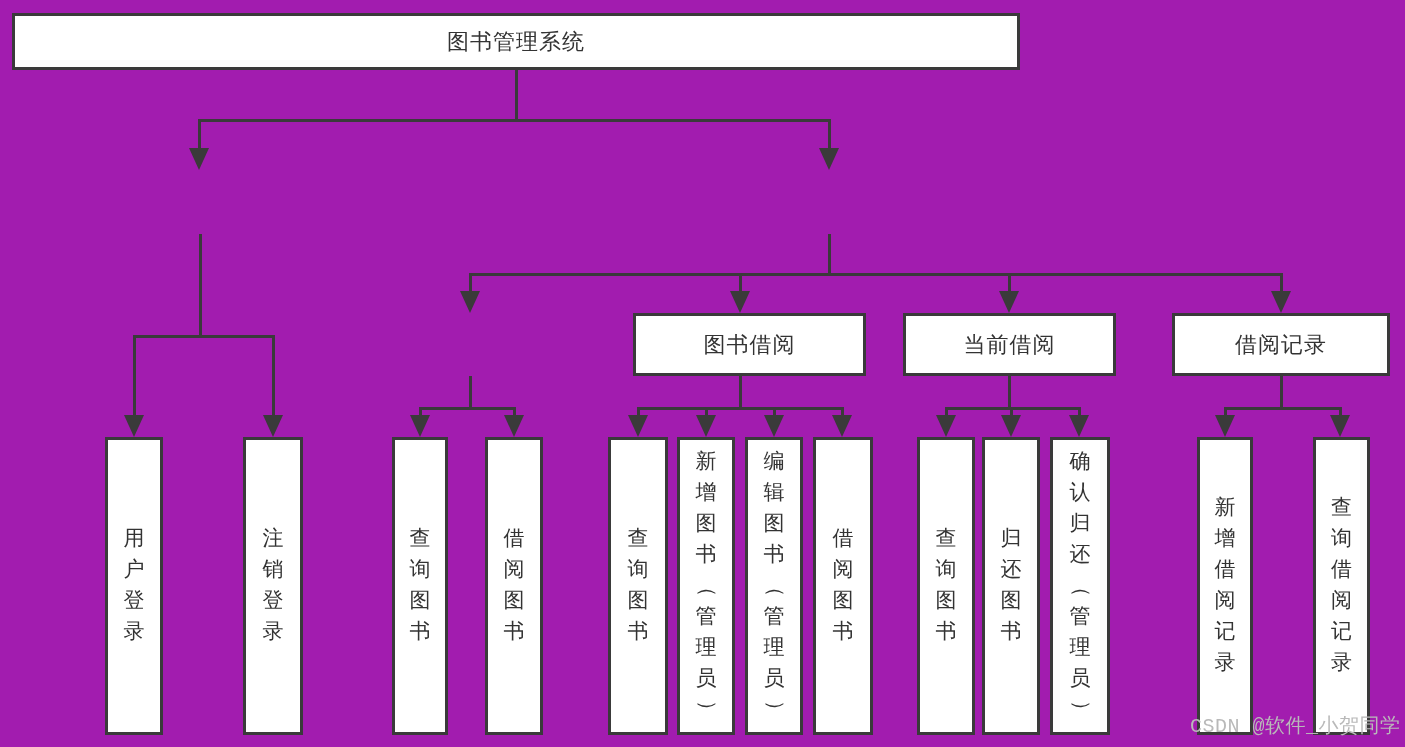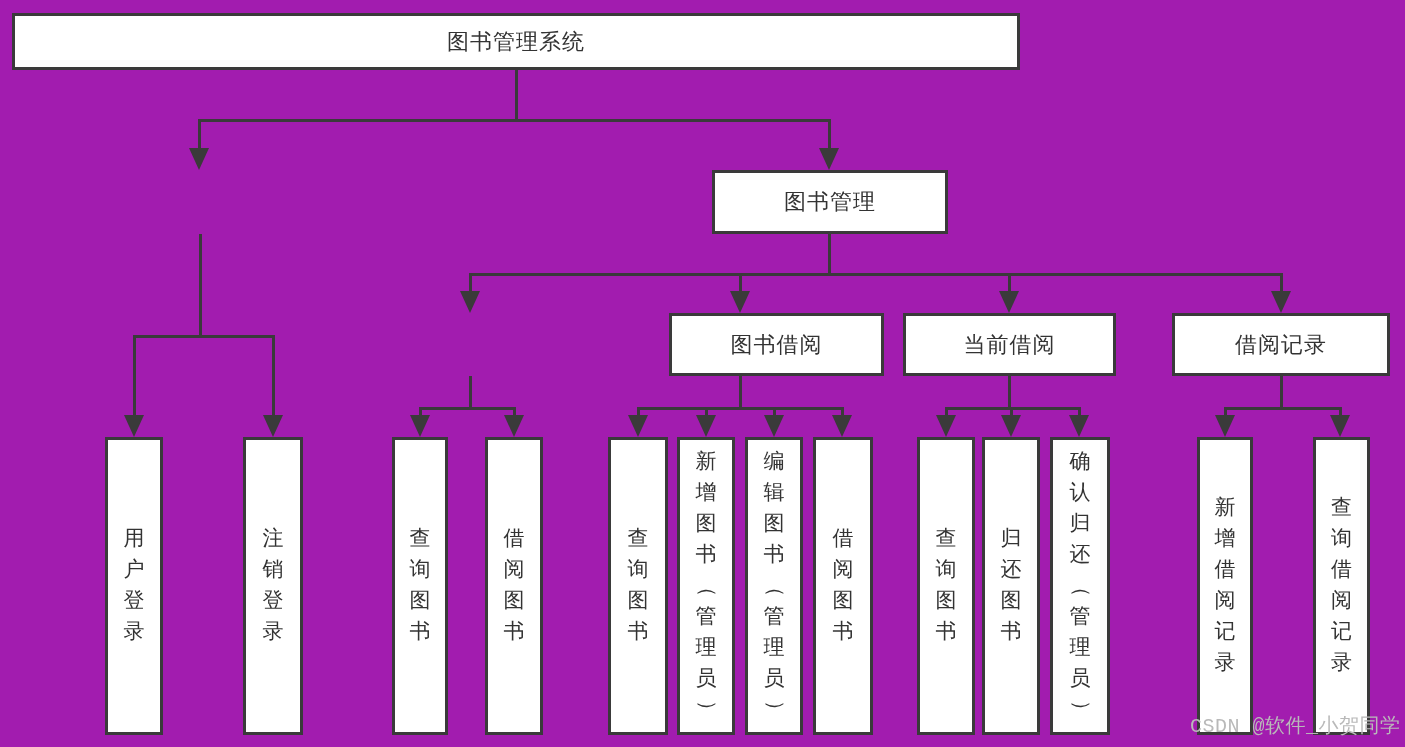--- a/index.html
+++ b/index.html
@@ -36,43 +36,40 @@
     <span class="hlabel">图书管理系统</span>
   </div>
 
   <div class="vline" style="left:515px;top:70px;height:49px"></div>
   <div class="hline" style="left:198px;top:119px;width:633px"></div>
   <div class="vline" style="left:198px;top:119px;height:29px"></div>
   <div class="arrow" style="left:189px;top:148px"></div>
   <div class="vline" style="left:828px;top:119px;height:29px"></div>
   <div class="arrow" style="left:819px;top:148px"></div>
 
-  <div class="box" style="left:712px;top:170px;width:236px;height:64px">
-    <span class="hlabel">图书管理</span>
-  </div>
 
   <div class="vline" style="left:199px;top:234px;height:101px"></div>
   <div class="hline" style="left:133px;top:335px;width:141px"></div>
   <div class="vline" style="left:133px;top:335px;height:81px"></div>
   <div class="arrow" style="left:124px;top:415px"></div>
   <div class="vline" style="left:272px;top:335px;height:81px"></div>
   <div class="arrow" style="left:263px;top:415px"></div>
 
   <div class="vline" style="left:828px;top:234px;height:39px"></div>
   <div class="hline" style="left:469px;top:273px;width:813px"></div>
   <div class="vline" style="left:469px;top:273px;height:20px"></div>
   <div class="arrow" style="left:460px;top:291px"></div>
   <div class="vline" style="left:739px;top:273px;height:20px"></div>
   <div class="arrow" style="left:730px;top:291px"></div>
   <div class="vline" style="left:1008px;top:273px;height:20px"></div>
   <div class="arrow" style="left:999px;top:291px"></div>
   <div class="vline" style="left:1280px;top:273px;height:20px"></div>
   <div class="arrow" style="left:1271px;top:291px"></div>
 
-  <div class="box" style="left:669px;top:313px;width:215px;height:63px">
+  <div class="box" style="left:633px;top:313px;width:233px;height:63px">
     <span class="hlabel">图书借阅</span>
   </div>
   <div class="box" style="left:903px;top:313px;width:213px;height:63px">
     <span class="hlabel">当前借阅</span>
   </div>
   <div class="box" style="left:1172px;top:313px;width:218px;height:63px">
     <span class="hlabel">借阅记录</span>
   </div>
 
   <div class="vline" style="left:469px;top:376px;height:31px"></div>

